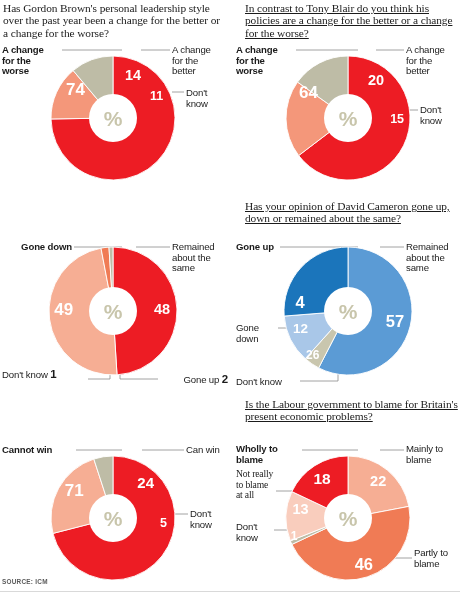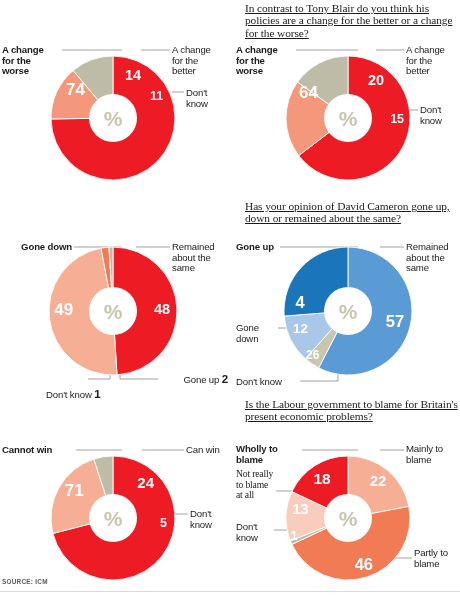--- a/index.html
+++ b/index.html
@@ -54,20 +54,21 @@
     font-weight:bold;font-size:21px;
     fill:#c8c5ab;
   }
 </style>
 </head>
 <body>
 
 <div class="grid">
 
   <div class="panel p0">
+    <div class="q">Has Gordon Brown's personal leadership style over the past year been a change for the better or a change for the worse?</div>
     <svg class="donut" viewBox="0 0 230 198" id="svg0">
         <line x1="62" y1="50" x2="122" y2="50" stroke="#8a8a8a" stroke-width="0.8"></line>
         <line x1="141" y1="50" x2="170" y2="50" stroke="#8a8a8a" stroke-width="0.8"></line>
         <line x1="172" y1="92" x2="184" y2="92" stroke="#8a8a8a" stroke-width="0.8"></line>
         <path d="M 113 118 L 113 56 A 62 62 0 1 1 51.00780408421974 118.98368975775807 Z" fill="#ED1C24" stroke="#ffffff" stroke-width="0.9"></path>
         <path d="M 113 118 L 51.00780408421974 118.98368975775807 A 62 62 0 0 1 73.14716819943456 70.50524452662337 Z" fill="#F4977A" stroke="#ffffff" stroke-width="0.9"></path>
         <path d="M 113 118 L 73.14716819943456 70.50524452662337 A 62 62 0 0 1 112.99999999999999 56 Z" fill="#BEBCA6" stroke="#ffffff" stroke-width="0.9"></path>
         <circle cx="113" cy="118" r="24" fill="#ffffff"></circle>
         <text x="113" y="125.5" text-anchor="middle" class="pct">%</text>
         <text x="75.52220855846431" y="94.83914023351169" text-anchor="middle" class="slicenum" font-size="17">74</text>
@@ -111,21 +112,21 @@
         <path d="M 113 113 L 117.01859324987606 176.8737106194094 A 64 64 0 0 1 101.00759586651357 50.133615953363936 Z" fill="#F6AE94" stroke="#ffffff" stroke-width="0.9"></path>
         <path d="M 113 113 L 101.00759586651357 50.133615953363936 A 64 64 0 0 1 108.9814067501239 49.12628938059062 Z" fill="#F07B55" stroke="#ffffff" stroke-width="0.9"></path>
         <path d="M 113 113 L 108.9814067501239 49.12628938059062 A 64 64 0 0 1 112.99999999999999 49 Z" fill="#BEBCA6" stroke="#ffffff" stroke-width="0.9"></path>
         <circle cx="113" cy="113" r="24" fill="#ffffff"></circle>
         <text x="113" y="120.5" text-anchor="middle" class="pct">%</text>
         <text x="63.82997131066048" y="117.40294476223697" text-anchor="middle" class="slicenum" font-size="17">49</text>
         <text x="162.13257310992503" y="115.64507095284716" text-anchor="middle" class="slicenum" font-size="14.5">48</text>
       </svg>
     <div class="lbl bold" style="left:2px;top:44px;width:70px;text-align:right;">Gone down</div>
     <div class="lbl" style="left:172px;top:44px;width:58px;">Remained<br>about the<br>same</div>
-    <div class="lbl" style="left:2px;top:191px;width:80px;margin-left:44px;">Don't know <span class="num-inline">1</span></div>
+    <div class="lbl" style="left:2px;top:171px;width:80px;">Don't know <span class="num-inline">1</span></div>
     <div class="lbl right" style="left:160px;top:176px;width:68px;">Gone up <span class="num-inline">2</span></div>
   </div>
 
   <div class="panel p3">
     <div class="q">Has your opinion of David Cameron gone up, down or remained about the same?</div>
     <svg class="donut" viewBox="0 0 230 198" id="svg3">
         <line x1="50" y1="49" x2="128" y2="49" stroke="#8a8a8a" stroke-width="0.8"></line>
         <line x1="150" y1="49" x2="174" y2="49" stroke="#8a8a8a" stroke-width="0.8"></line>
         <line x1="48" y1="130" x2="82" y2="130" stroke="#8a8a8a" stroke-width="0.8"></line>
         <line x1="70" y1="183" x2="108" y2="183" stroke="#8a8a8a" stroke-width="0.8"></line>

